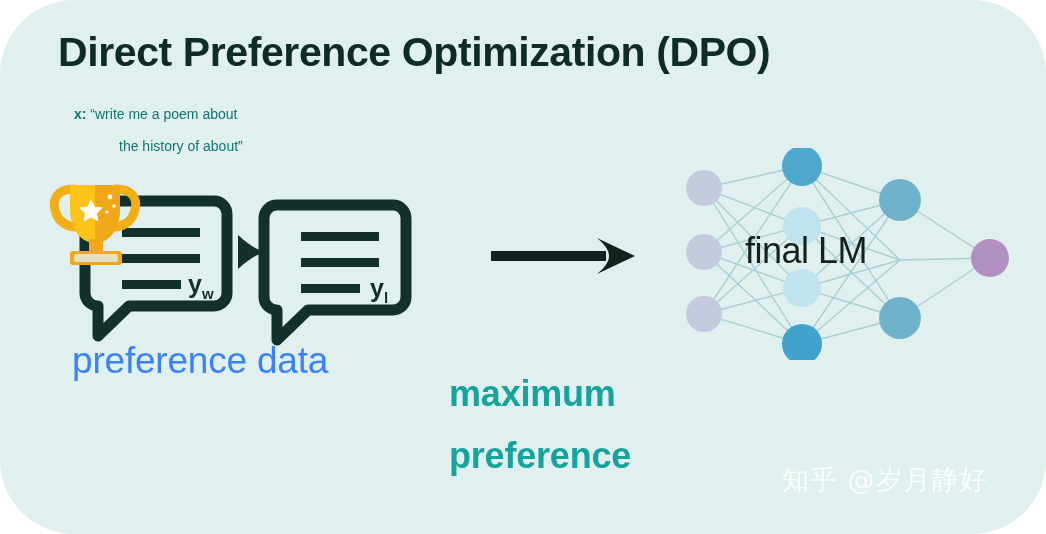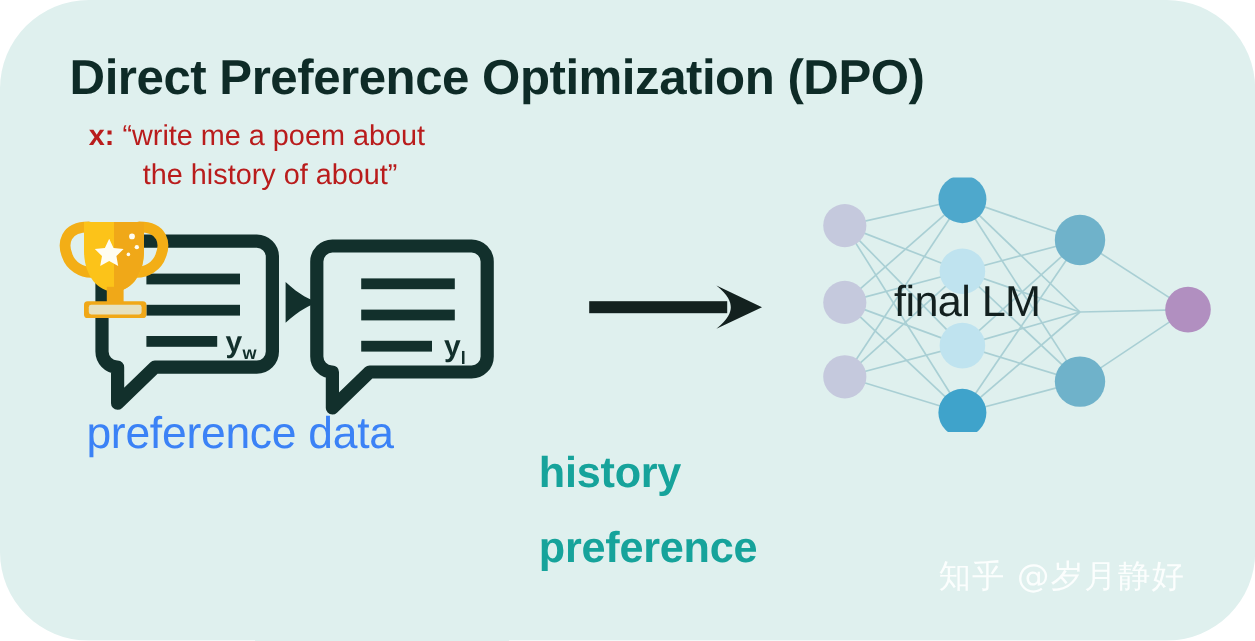--- a/index.html
+++ b/index.html
@@ -25,29 +25,28 @@
 
   
   #title {
     position: absolute;
     left: 58px; top: 29px;
     font-size: 41px;
     font-weight: bold;
     letter-spacing: -0.4px;
     color: #0e2b27;
     white-space: nowrap;
-    margin-top: 12px;
   }
 
   
   #prompt {
     position: absolute;
     left: 74px; top: 98px;
-    font-size: 24px;
-    color: #b91c1c;
+    font-size: 14px;
+    color: #0f766e;
     line-height: 32px;
     white-space: nowrap;
   }
   #prompt .xlab { font-weight: bold; }
   #prompt .l2 { display: block; padding-left: 45px; }
 
   
   .bubble-wrap { position: absolute; }
   #bubble-w-wrap { left: 98px; top: 192px; width: 130px; height: 145px; }
   #bubble-l-wrap { left: 277px; top: 196px; width: 130px; height: 145px; }
@@ -187,21 +186,21 @@
   </div>
 
   <div id="pref-label">preference data</div>
 
   <svg id="arrow" viewBox="0 0 148 48">
     <rect x="2" y="19" width="115" height="10" fill="#13211f"></rect>
     <path d="M108 6 L146 24 L108 42 C118 34 120 28 120 24 C120 20 118 14 108 6 z" fill="#13211f"></path>
   </svg>
 
   <div id="ml-text">
-    <span>history</span>
+    <span>maximum</span>
     <span>preference</span>
   </div>
 
   <svg id="nn" viewBox="0 0 340 212">
     <g stroke="#a9cfd4" stroke-width="1.4" fill="none">
 
       <line x1="22" y1="40" x2="120" y2="18"></line>
       <line x1="22" y1="40" x2="120" y2="78"></line>
       <line x1="22" y1="40" x2="120" y2="140"></line>
       <line x1="22" y1="40" x2="120" y2="196"></line>

